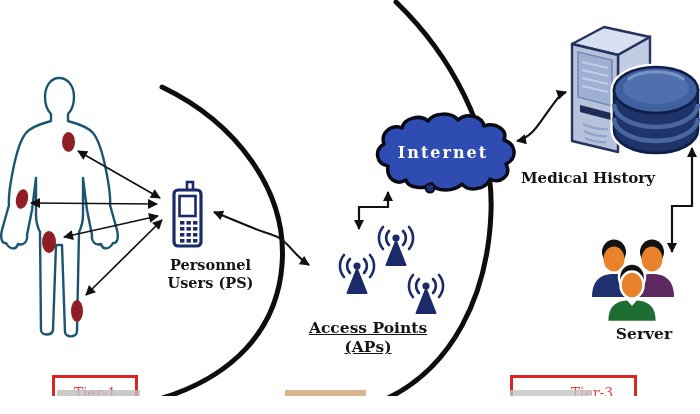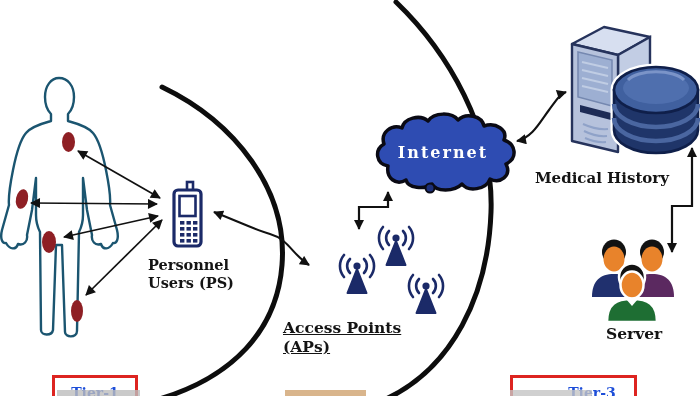--- a/index.html
+++ b/index.html
@@ -1,22 +1,22 @@
 <!DOCTYPE html>
 <html><head>
 <meta charset="utf-8">
 <style>
   html,body{margin:0;padding:0;background:#fff;}
   #canvas{position:relative;width:700px;height:396px;background:#ffffff;overflow:hidden;
           font-family:"DejaVu Serif", serif;}
   #scene{position:absolute;left:0;top:0;}
-  .lbl{position:absolute;font-weight:bold;color:#141414;text-align:left;}
+  .lbl{position:absolute;font-weight:bold;color:#141414;text-align:center;}
   .lbl-left{text-align:left;}
   .tierbox{position:absolute;border:3px solid #dd2420;background:#fff;display:flex;
-           align-items:center;justify-content:center;font-weight:bold;font-size:14px;color:#1d4ed8;}
+           align-items:center;justify-content:center;font-weight:normal;font-size:14px;color:#ef4444;}
   .smudge{position:absolute;height:6px;bottom:0;opacity:.8;}
 </style>
 </head>
 <body>
 
 <div id="canvas">
 
   <svg id="scene" width="700" height="414" viewBox="0 0 700 414">
     <defs>
       <marker id="ah" viewBox="0 0 10 10" refX="9" refY="5" markerUnits="userSpaceOnUse" markerWidth="11" markerHeight="10" orient="auto-start-reverse">
@@ -139,21 +139,21 @@
     </g>
   </svg>
 
   <div class="lbl" style="left:148px;top:256px;width:125px;font-size:14.5px;line-height:18px;">
     <span>Personnel</span><br>
     <span>Users (PS)</span>
   </div>
 
   <div class="lbl" style="left:283px;top:318px;width:170px;font-size:15.5px;text-decoration:underline;">Access Points (APs)</div>
 
-  <div class="lbl lbl-left" style="left:535px;top:169px;width:150px;font-size:15px;line-height:19.5px;">
+  <div class="lbl lbl-left" style="left:521px;top:169px;width:150px;font-size:15px;line-height:19.5px;">
     <span>Medical History</span><br>
   </div>
 
   <div class="lbl" style="left:606px;top:324px;width:76px;font-size:15.5px;">Server</div>
 
   <div class="tierbox" style="left:52px;top:375px;width:80px;height:29px;">
     <span>Tier-1</span>
   </div>
   <div class="tierbox" style="left:510px;top:375px;width:84px;height:29px;padding-left:37px;">
     <span>Tier-3</span>

